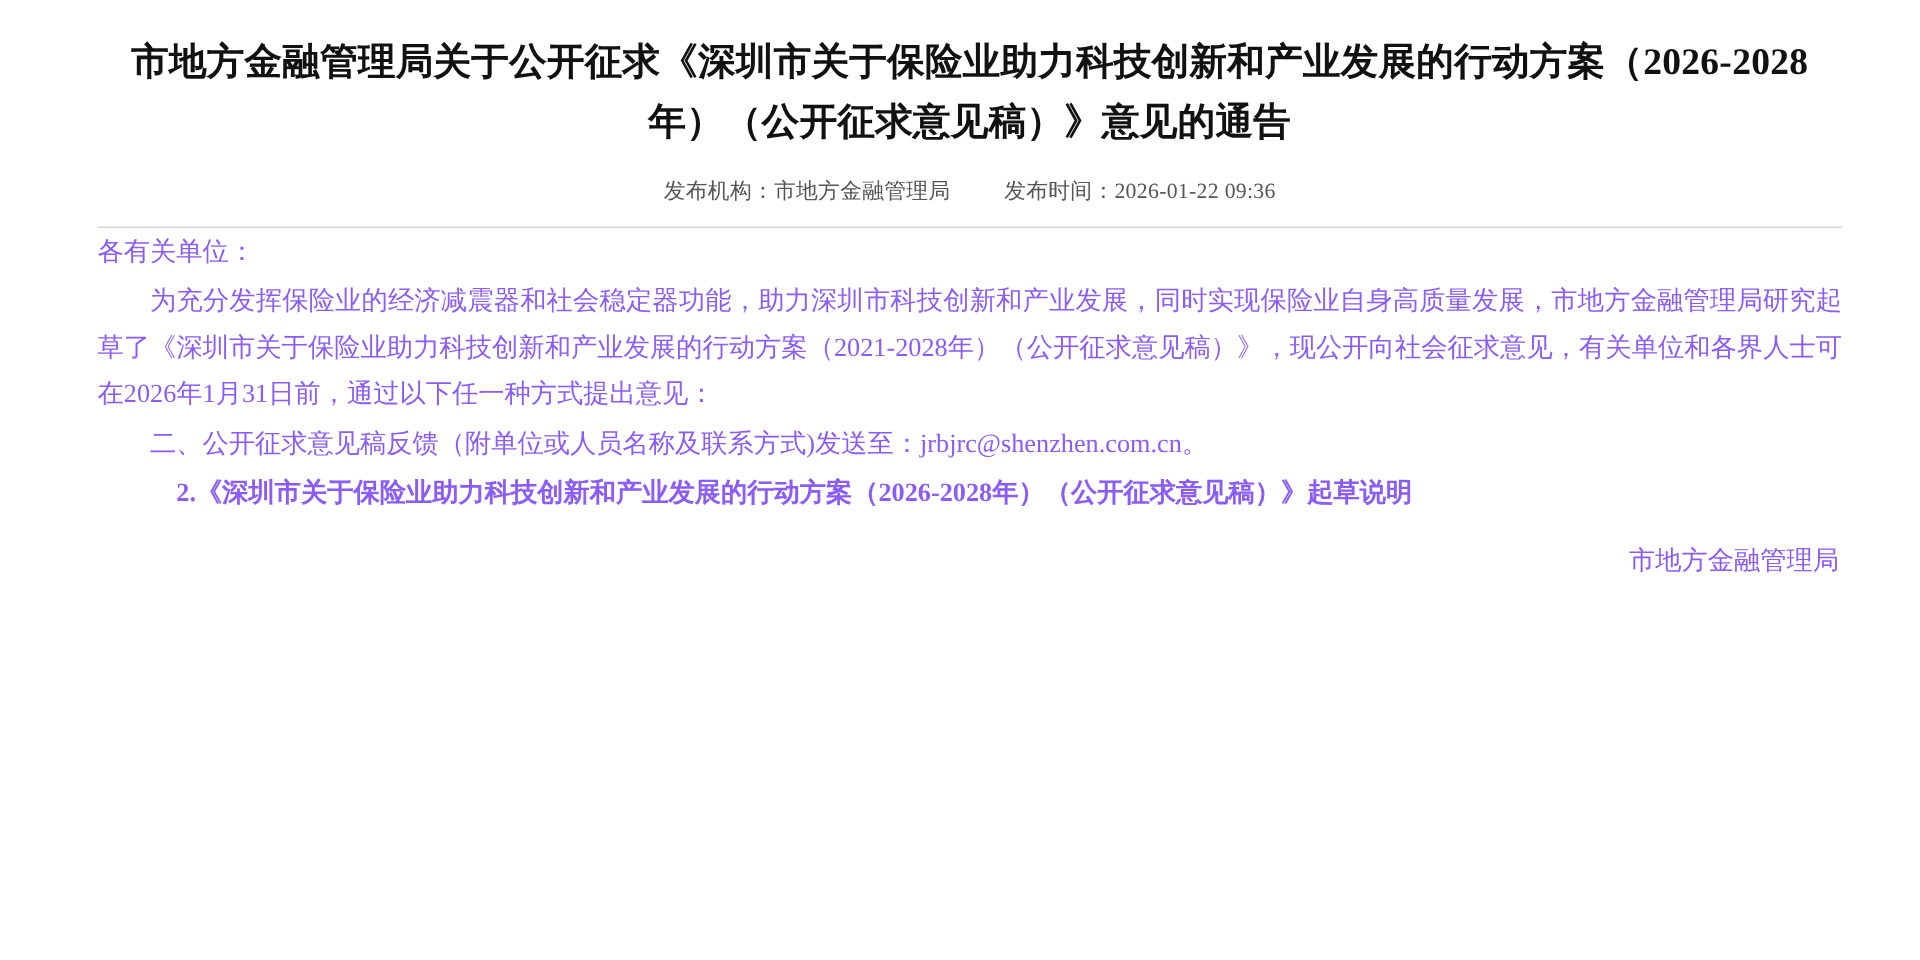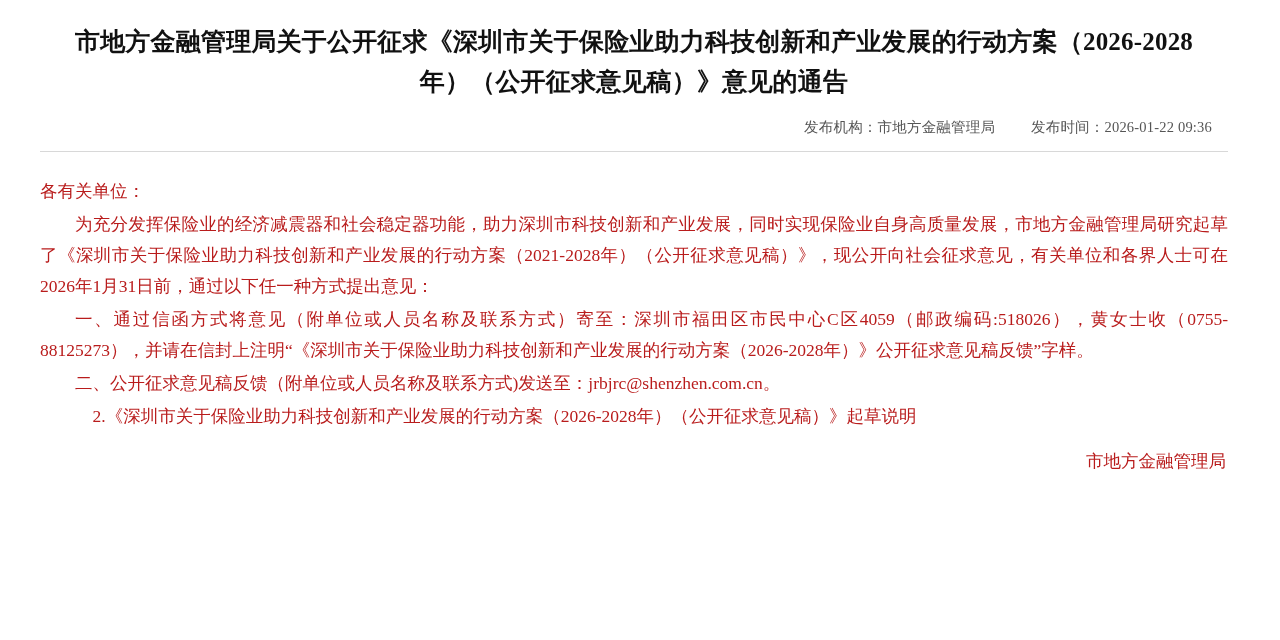--- a/index.html
+++ b/index.html
@@ -11,74 +11,75 @@
     height: 640px;
     background: #ffffff;
     font-family: "Liberation Serif", "DejaVu Serif", serif;
     color: #1a1a1a;
     overflow: hidden;
   }
   .page {
     width: 1280px;
     height: 640px;
     box-sizing: border-box;
-    padding: 22px 52px 0 40px;
+    padding: 22px 52px 0 65px;
     position: relative;
   }
   .doc-title {
     font-size: 25px;
     line-height: 40px;
     font-weight: bold;
     text-align: center;
     letter-spacing: 0.2px;
     margin: 0 auto;
     width: 1130px;
     color: #111;
   }
   .meta {
     margin-top: 16px;
-    text-align: right;
+    text-align: center;
     font-size: 14.5px;
     color: #555;
     letter-spacing: 0.2px;
   }
   .meta .meta-group {
     display: inline-block;
     margin: 0 16px;
   }
   .meta .meta-label {
     color: #555;
   }
   .meta .meta-value {
     color: #555;
   }
   .divider {
     margin-top: 14px;
     border-top: 1px solid #d8d8d8;
     width: 100%;
   }
   .body-area {
-    margin-top: 24px;
+    margin-top: 0;
     font-size: 17.5px;
     line-height: 31px;
-    color: #b91c1c;
+    color: #8b5cf6;
   }
   .p {
     margin: 0 0 2px 0;
     text-align: justify;
     text-justify: inter-ideograph;
   }
   .p.indent {
     text-indent: 2em;
   }
   .p.salutation {
     text-indent: 0;
   }
   .attach-sub {
     text-indent: 3em;
+    font-weight: bold;
   }
   .sign {
     margin-top: 14px;
     text-align: right;
     font-size: 17.5px;
     line-height: 31px;
   }
   .sign div {
     padding-right: 2px;
   }
@@ -97,21 +98,20 @@
     <span class="meta-group">
       <span class="meta-label">发布时间：</span><span class="meta-value">2026-01-22 09:36</span>
     </span>
   </div>
 
   <div class="divider"></div>
 
   <div class="body-area">
     <p class="p salutation">各有关单位：</p>
     <p class="p indent">为充分发挥保险业的经济减震器和社会稳定器功能，助力深圳市科技创新和产业发展，同时实现保险业自身高质量发展，市地方金融管理局研究起草了《深圳市关于保险业助力科技创新和产业发展的行动方案（2021-2028年）（公开征求意见稿）》，现公开向社会征求意见，有关单位和各界人士可在2026年1月31日前，通过以下任一种方式提出意见：</p>
-    <p class="p indent">一、通过信函方式将意见（附单位或人员名称及联系方式）寄至：深圳市福田区市民中心C区4059（邮政编码:518026），黄女士收（0755-88125273），并请在信封上注明“《深圳市关于保险业助力科技创新和产业发展的行动方案（2026-2028年）》公开征求意见稿反馈”字样。</p>
     <p class="p indent">二、公开征求意见稿反馈（附单位或人员名称及联系方式)发送至：jrbjrc@shenzhen.com.cn。</p>
     <p class="p attach-sub">2.《深圳市关于保险业助力科技创新和产业发展的行动方案（2026-2028年）（公开征求意见稿）》起草说明</p>
 
     <div class="sign">
       <div>市地方金融管理局</div>
     </div>
   </div>
 
 </div>
 

